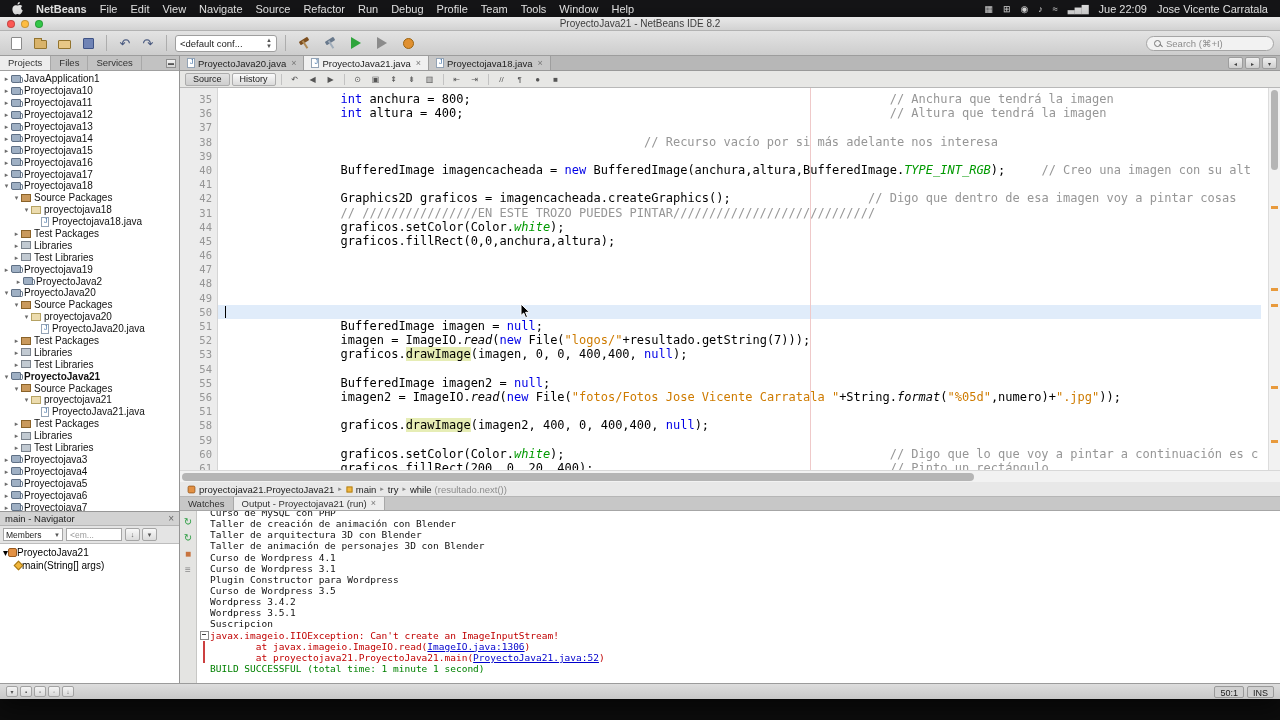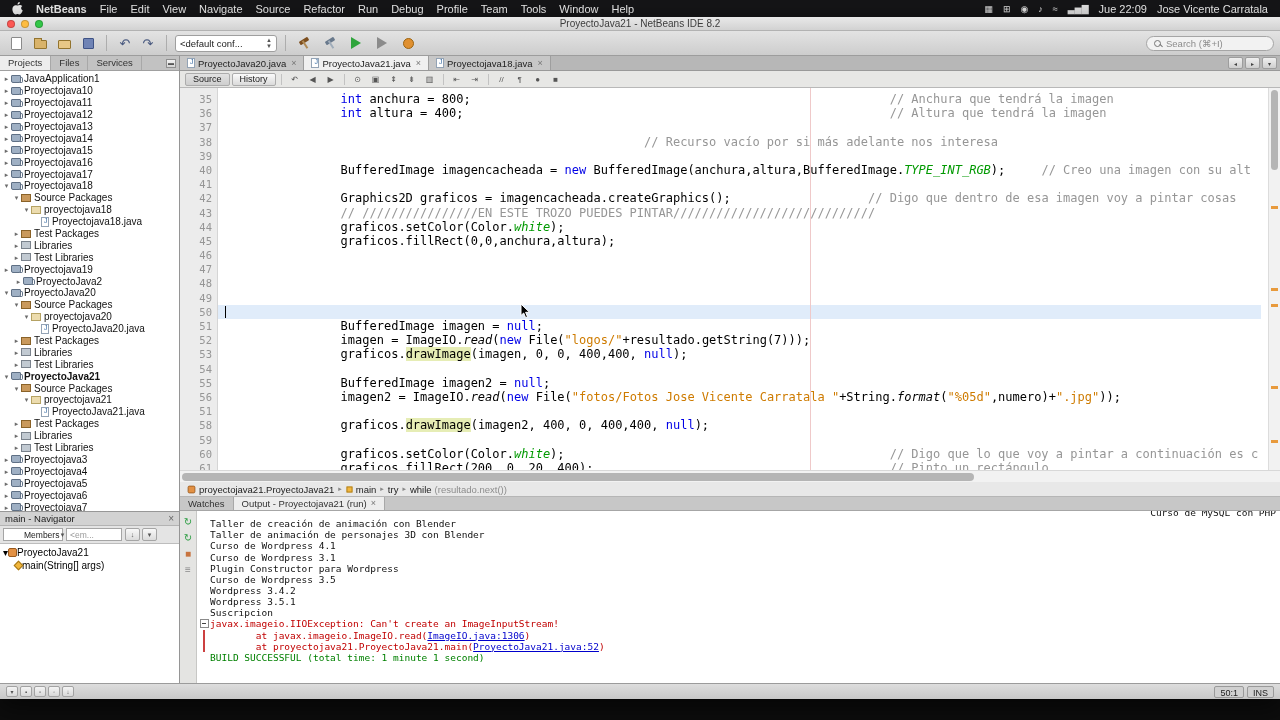--- a/index.html
+++ b/index.html
@@ -73,21 +73,21 @@
   .ti-java{width:8px;height:10px;background:#fff;border:1px solid #93a3b5;position:relative}
   .ti-java::after{content:"J";position:absolute;left:2px;top:-1px;font-size:7px;color:#3b6ea5;font-family:"Liberation Sans",sans-serif}
   .ti-lib{width:10px;height:8px;background:#c2cad2;border:1px solid #7a828c}
   .ti-class{width:9px;height:9px;background:#e39144;border:1px solid #9a5a1d;border-radius:2px}
   .ti-method{width:7px;height:7px;background:#f2b63b;border:1px solid #a3771a;transform:rotate(45deg)}
 
   .nav-header{flex:none;height:15px;background:#d2d2d2;border-top:1px solid #979797;border-bottom:1px solid #b3b3b3;
               display:flex;align-items:center;font-size:9.5px;color:#222;padding:0 5px}
   .nav-close{margin-left:auto;color:#666;font-size:10px;line-height:1}
   .nav-toolbar{flex:none;height:18px;background:#e4e4e4;border-bottom:1px solid #bdbdbd;display:flex;align-items:center;gap:3px;padding:0 3px}
-  .nav-combo{width:60px;height:13px;background:#fff;border:1px solid #a5a5a5;font-size:8.5px;display:flex;align-items:center;justify-content:space-between;padding:0 20px;color:#222}
+  .nav-combo{width:60px;height:13px;background:#fff;border:1px solid #a5a5a5;font-size:8.5px;display:flex;align-items:center;justify-content:space-between;padding:0 2px;color:#222}
   .nav-combo .arr{font-size:6px;color:#555}
   .nav-filter{width:56px;height:13px;background:#fff;border:1px solid #a5a5a5;font-size:8.5px;color:#999;padding:2px 3px;font-family:"Liberation Sans",sans-serif}
   .nav-btn{width:15px;height:13px;border:1px solid #a5a5a5;background:linear-gradient(#f8f8f8,#dcdcdc);font-size:7px;color:#555;display:flex;align-items:center;justify-content:center;border-radius:2px}
   .nav-tree{flex:none;height:139px;background:#fff;font-size:10px;padding-top:2px}
   .nrow{height:13px;display:flex;align-items:center;white-space:nowrap}
 
   
   .right{flex:1;display:flex;flex-direction:column;min-width:0;min-height:0}
   .etabs{flex:none;height:15px;background:#b7b7b7;border-bottom:1px solid #999;display:flex;position:relative}
   .etab{display:flex;align-items:center;gap:3px;padding:0 7px;font-size:9.5px;color:#222;background:#c7c7c7;border-right:1px solid #9e9e9e}
@@ -538,21 +538,21 @@
           <div class="gutter">
             <div class="nums" id="nums">
                 <div class="numrow"><span>35</span></div>
                 <div class="numrow"><span>36</span></div>
                 <div class="numrow"><span>37</span></div>
                 <div class="numrow"><span>38</span></div>
                 <div class="numrow"><span>39</span></div>
                 <div class="numrow"><span>40</span></div>
                 <div class="numrow"><span>41</span></div>
                 <div class="numrow"><span>42</span></div>
-                <div class="numrow"><span>43</span></div>
+                <div class="numrow"><span>31</span></div>
                 <div class="numrow"><span>44</span></div>
                 <div class="numrow"><span>45</span></div>
                 <div class="numrow"><span>46</span></div>
                 <div class="numrow"><span>47</span></div>
                 <div class="numrow"><span>48</span></div>
                 <div class="numrow"><span>49</span></div>
                 <div class="numrow"><span>50</span></div>
                 <div class="numrow"><span>51</span></div>
                 <div class="numrow"><span>52</span></div>
                 <div class="numrow"><span>53</span></div>
@@ -613,22 +613,23 @@
             </div>
           </div>
         <div class="output">
           <div class="ostrip" id="ostrip">
               <span class="obtn" style="color: rgb(46, 158, 68);">↻</span>
               <span class="obtn" style="color: rgb(46, 158, 68);">↻</span>
               <span class="obtn" style="color: rgb(200, 116, 63);">■</span>
               <span class="obtn" style="color: rgb(138, 138, 138);">≡</span>
             </div>
           <div class="ocontent" id="ocontent">
-              <div class="orow" style="margin-top: -6px; justify-content: flex-end;"><span class="fold"></span><span>Curso de MySQL con PHP</span></div>
+              <div class="orow" style="margin-top: -6px;"><span class="fold"></span><span>Curso de MySQL con PHP</span></div>
               <div class="orow"><span class="fold"></span><span>Taller de creación de animación con Blender</span></div>
+              <div class="orow"><span class="fold"></span><span>Taller de arquitectura 3D con Blender</span></div>
               <div class="orow"><span class="fold"></span><span>Taller de animación de personajes 3D con Blender</span></div>
               <div class="orow"><span class="fold"></span><span>Curso de Wordpress 4.1</span></div>
               <div class="orow"><span class="fold"></span><span>Curso de Wordpress 3.1</span></div>
               <div class="orow"><span class="fold"></span><span>Plugin Constructor para Wordpress</span></div>
               <div class="orow"><span class="fold"></span><span>Curso de Wordpress 3.5</span></div>
               <div class="orow"><span class="fold"></span><span>Wordpress 3.4.2</span></div>
               <div class="orow"><span class="fold"></span><span>Wordpress 3.5.1</span></div>
               <div class="orow"><span class="fold"></span><span>Suscripcion</span></div>
               <div class="orow"><span class="fold minus"></span><span class="o-error">javax.imageio.IIOException: Can't create an ImageInputStream!</span></div>
               <div class="orow"><span class="fold bar"></span><span class="o-error">        at javax.imageio.ImageIO.read(</span><span class="olink">ImageIO.java:1306</span><span class="o-error">)</span></div>

